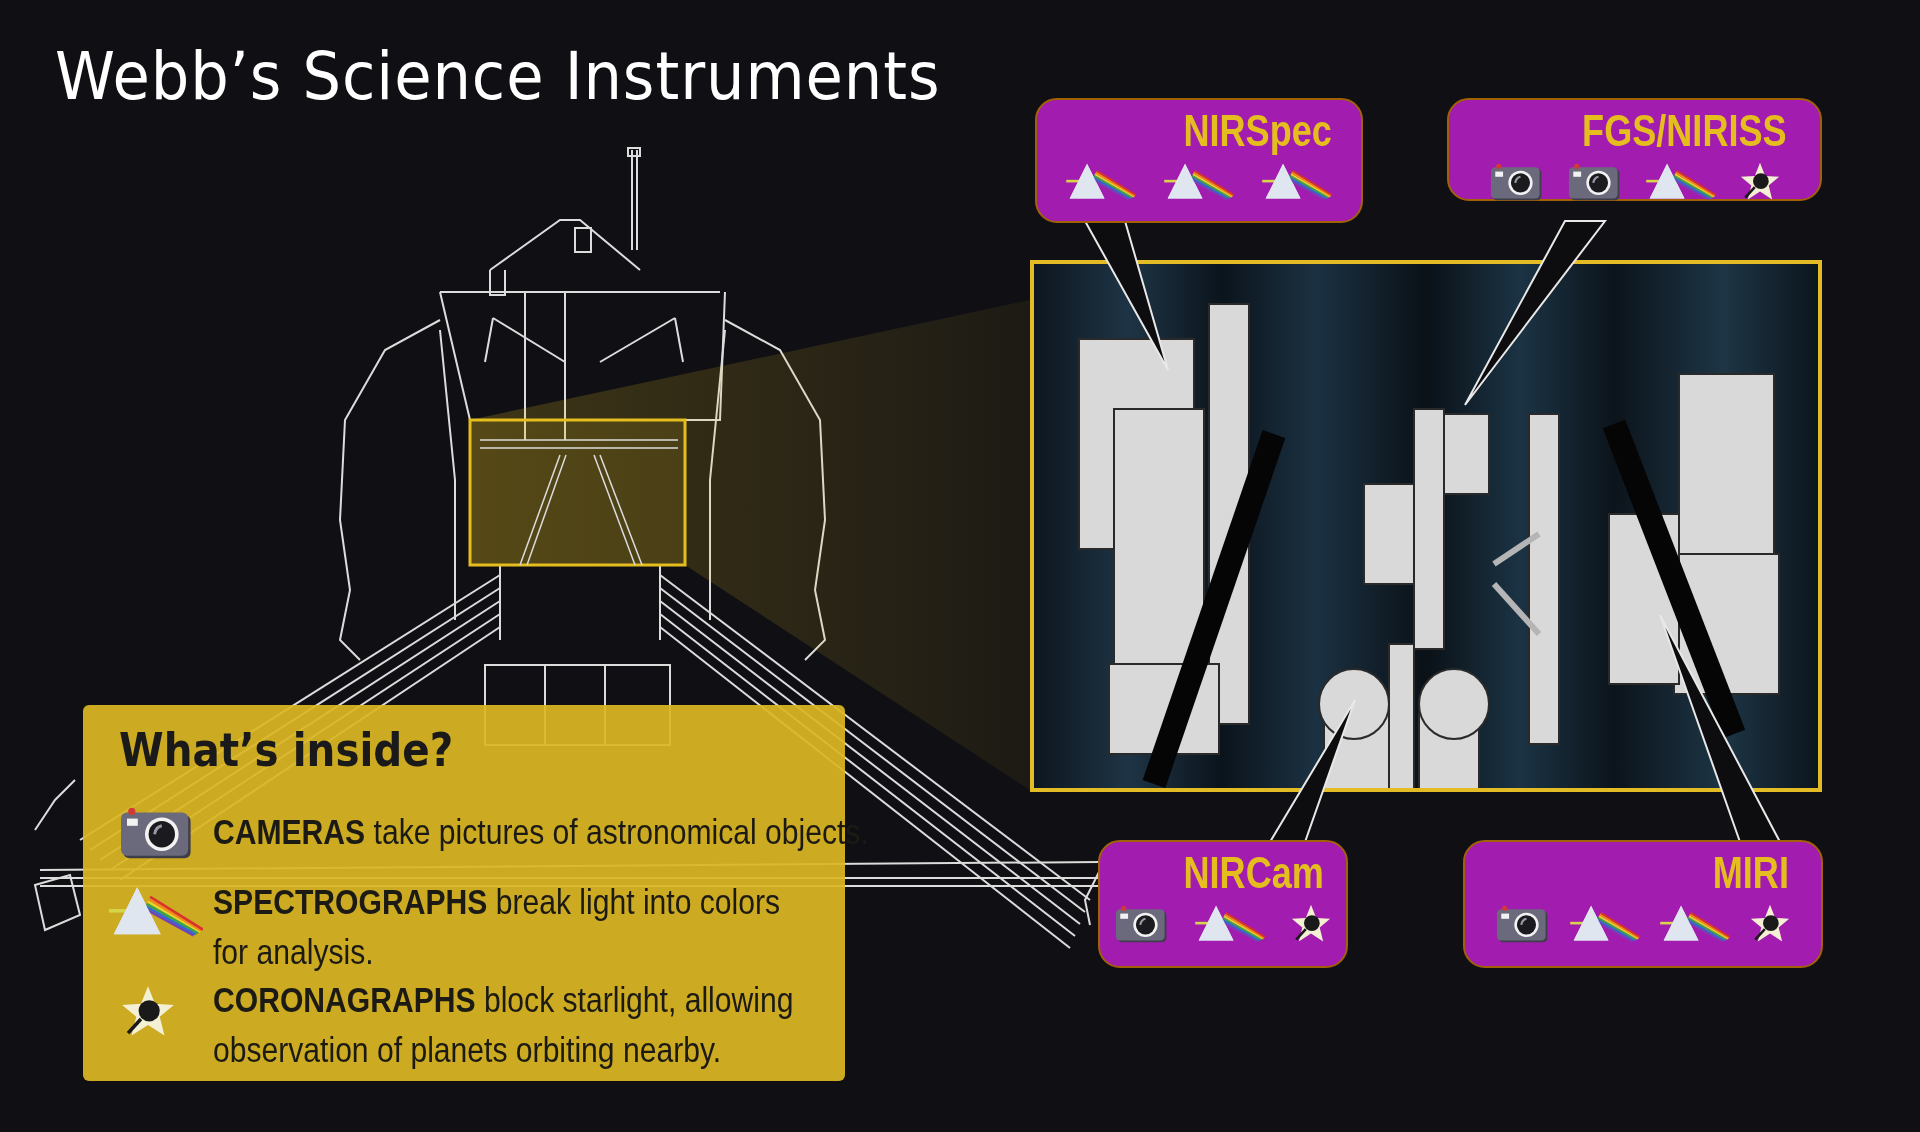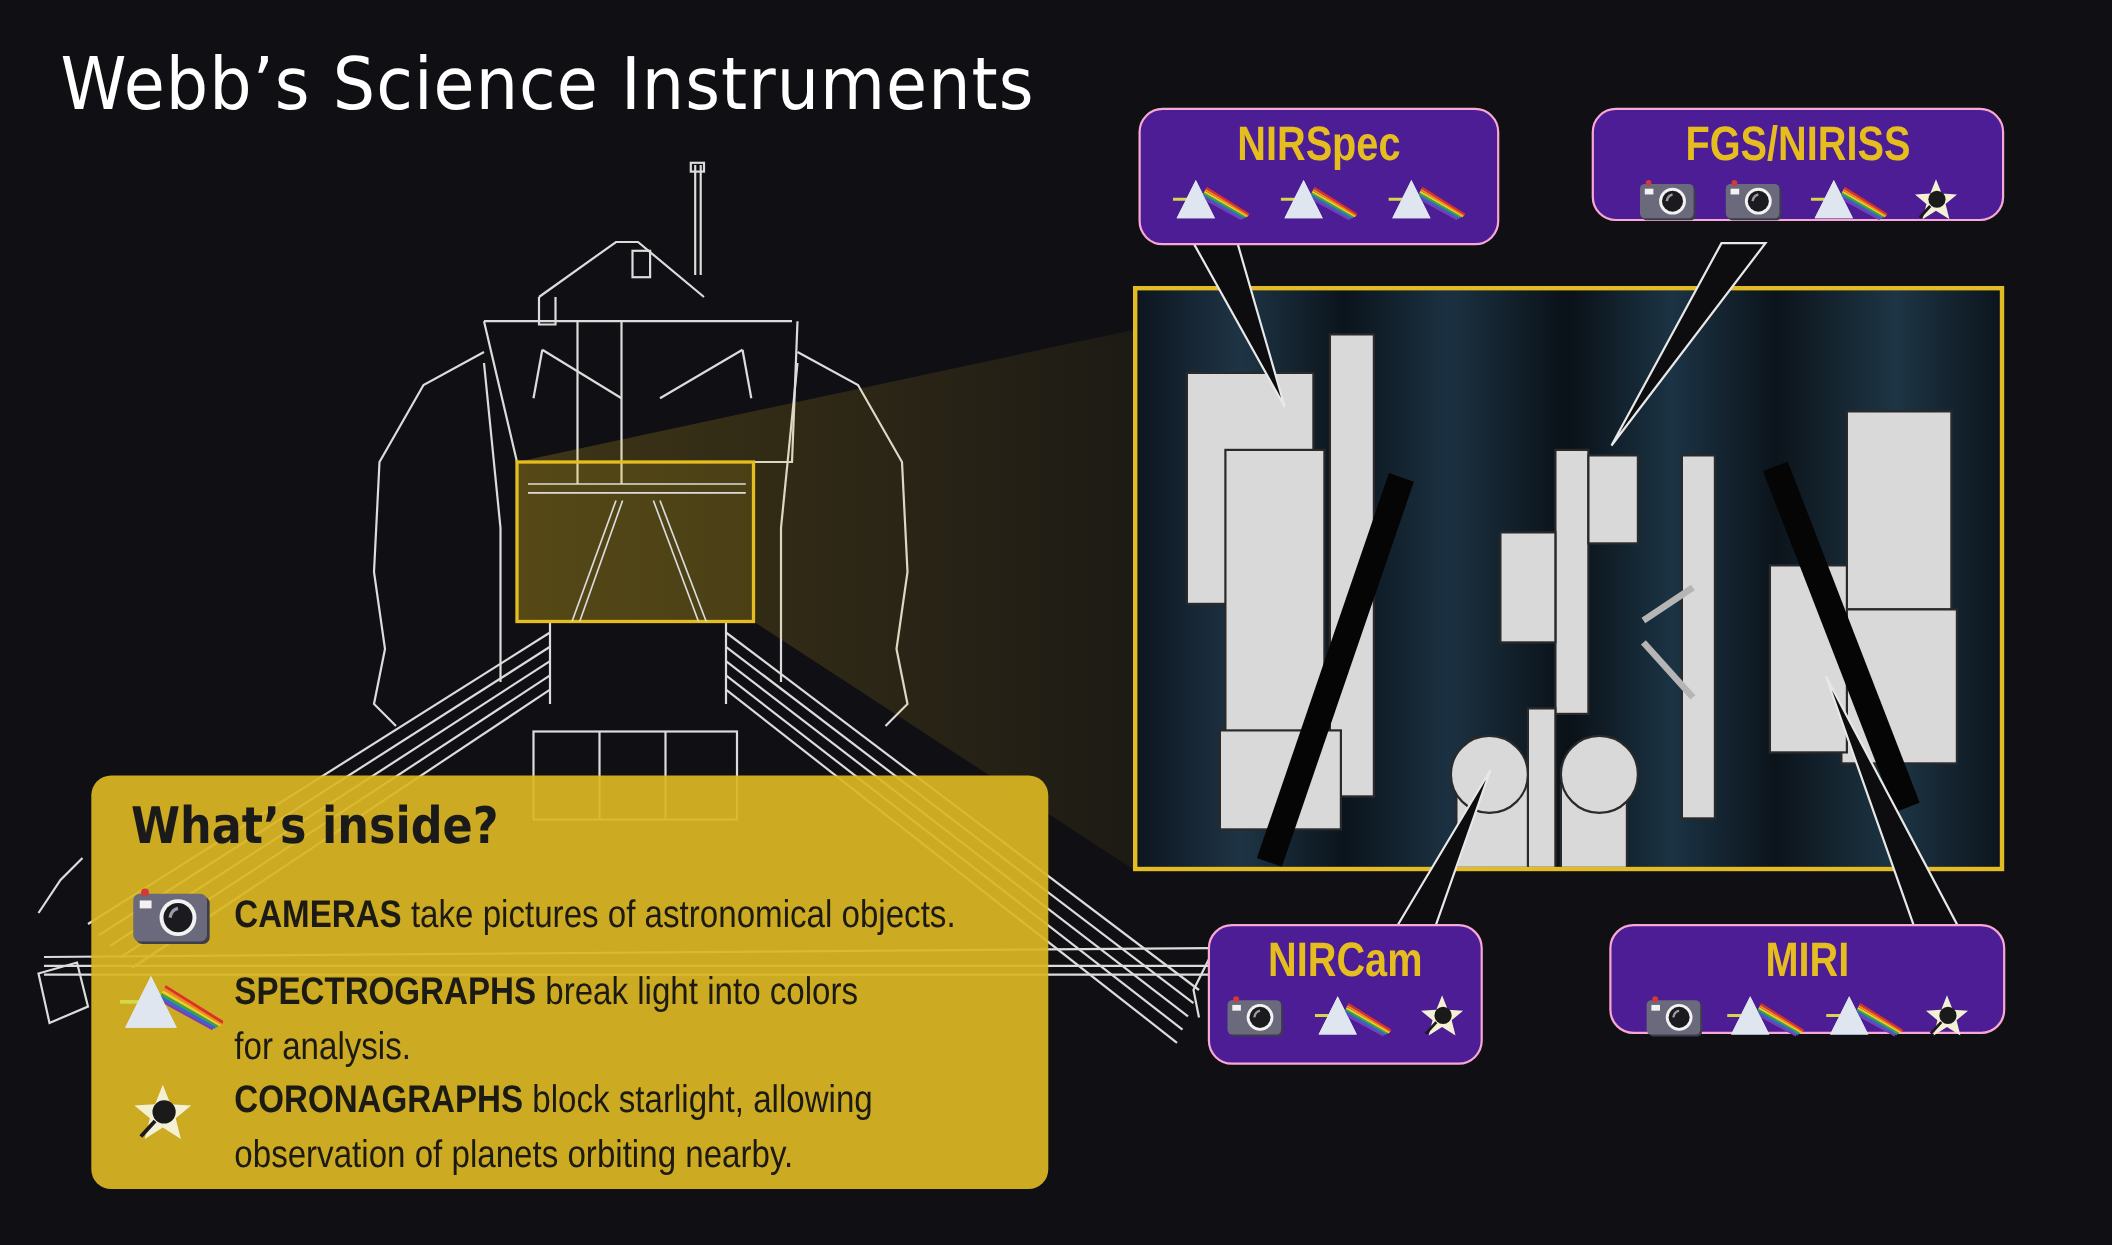--- a/index.html
+++ b/index.html
@@ -22,34 +22,34 @@
   }
   
   .photo {
     position:absolute; left:1030px; top:260px; width:792px; height:532px;
     border:4px solid #e3bb25; box-sizing:border-box; overflow:hidden;
     background:linear-gradient(90deg,#0d1620 0%,#1e3445 12%,#0b141c 24%,#1b3142 36%,#0a1117 50%,#1b3344 62%,#0c141b 74%,#1d3545 88%,#0c151d 100%);
   }
   .photo svg { position:absolute; left:0; top:0; }
   
   .callout {
-    position:absolute; border:2px solid #f9a8d4; border-radius:22px;
-    background:#4c1d95; box-sizing:border-box; text-align:center;
+    position:absolute; border:2px solid #a16207; border-radius:22px;
+    background:#a21caf; box-sizing:border-box; text-align:right;
   }
   .callout .name {
     color:#e6bd1f; font-family:"Liberation Sans", sans-serif;
     font-size:44px; font-weight:bold; transform:scaleX(0.82);
     display:block; margin-top:6px; line-height:50px;
   }
   .callout .icons { display:flex; justify-content:center; gap:28px; margin-top:6px; }
   .pointer { position:absolute; left:0; top:0; width:1920px; height:1132px; pointer-events:none; }
   
   .legend {
-    position:absolute; left:83px; top:705px; width:870px; height:376px;
-    background:rgba(218,182,34,0.93); border-radius:18px; box-sizing:border-box;
+    position:absolute; left:83px; top:705px; width:762px; height:376px;
+    background:rgba(218,182,34,0.93); border-radius:6px; box-sizing:border-box;
   }
   .legend .heading {
     position:absolute; left:36px; top:18px; font-size:46px; font-weight:bold;
     color:#1a1a1a; transform:scaleX(0.88); transform-origin:left top;
     font-family:"DejaVu Sans", sans-serif;
   }
   .legend .row { position:absolute; left:0; width:100%; }
   .legend .ico { position:absolute; }
   .legend .txt {
     position:absolute; left:130px; font-size:35px; color:#1c1a14; line-height:50px;
@@ -254,21 +254,21 @@
       </svg>
     <svg width="70" height="40">
         <use href="#sym-prism"></use>
       </svg>
     <svg width="40" height="40">
         <use href="#sym-star"></use>
       </svg>
   </div>
 </div>
 
-<div class="callout" style="left:1463px;top:840px;width:360px;height:100px;">
+<div class="callout" style="left:1463px;top:840px;width:360px;height:128px;">
   <span class="name">MIRI</span>
   <div class="icons" style="gap:20px;">
     <svg width="54" height="40">
         <use href="#sym-camera"></use>
       </svg>
     <svg width="70" height="40">
         <use href="#sym-prism"></use>
       </svg>
     <svg width="70" height="40">
         <use href="#sym-prism"></use>

